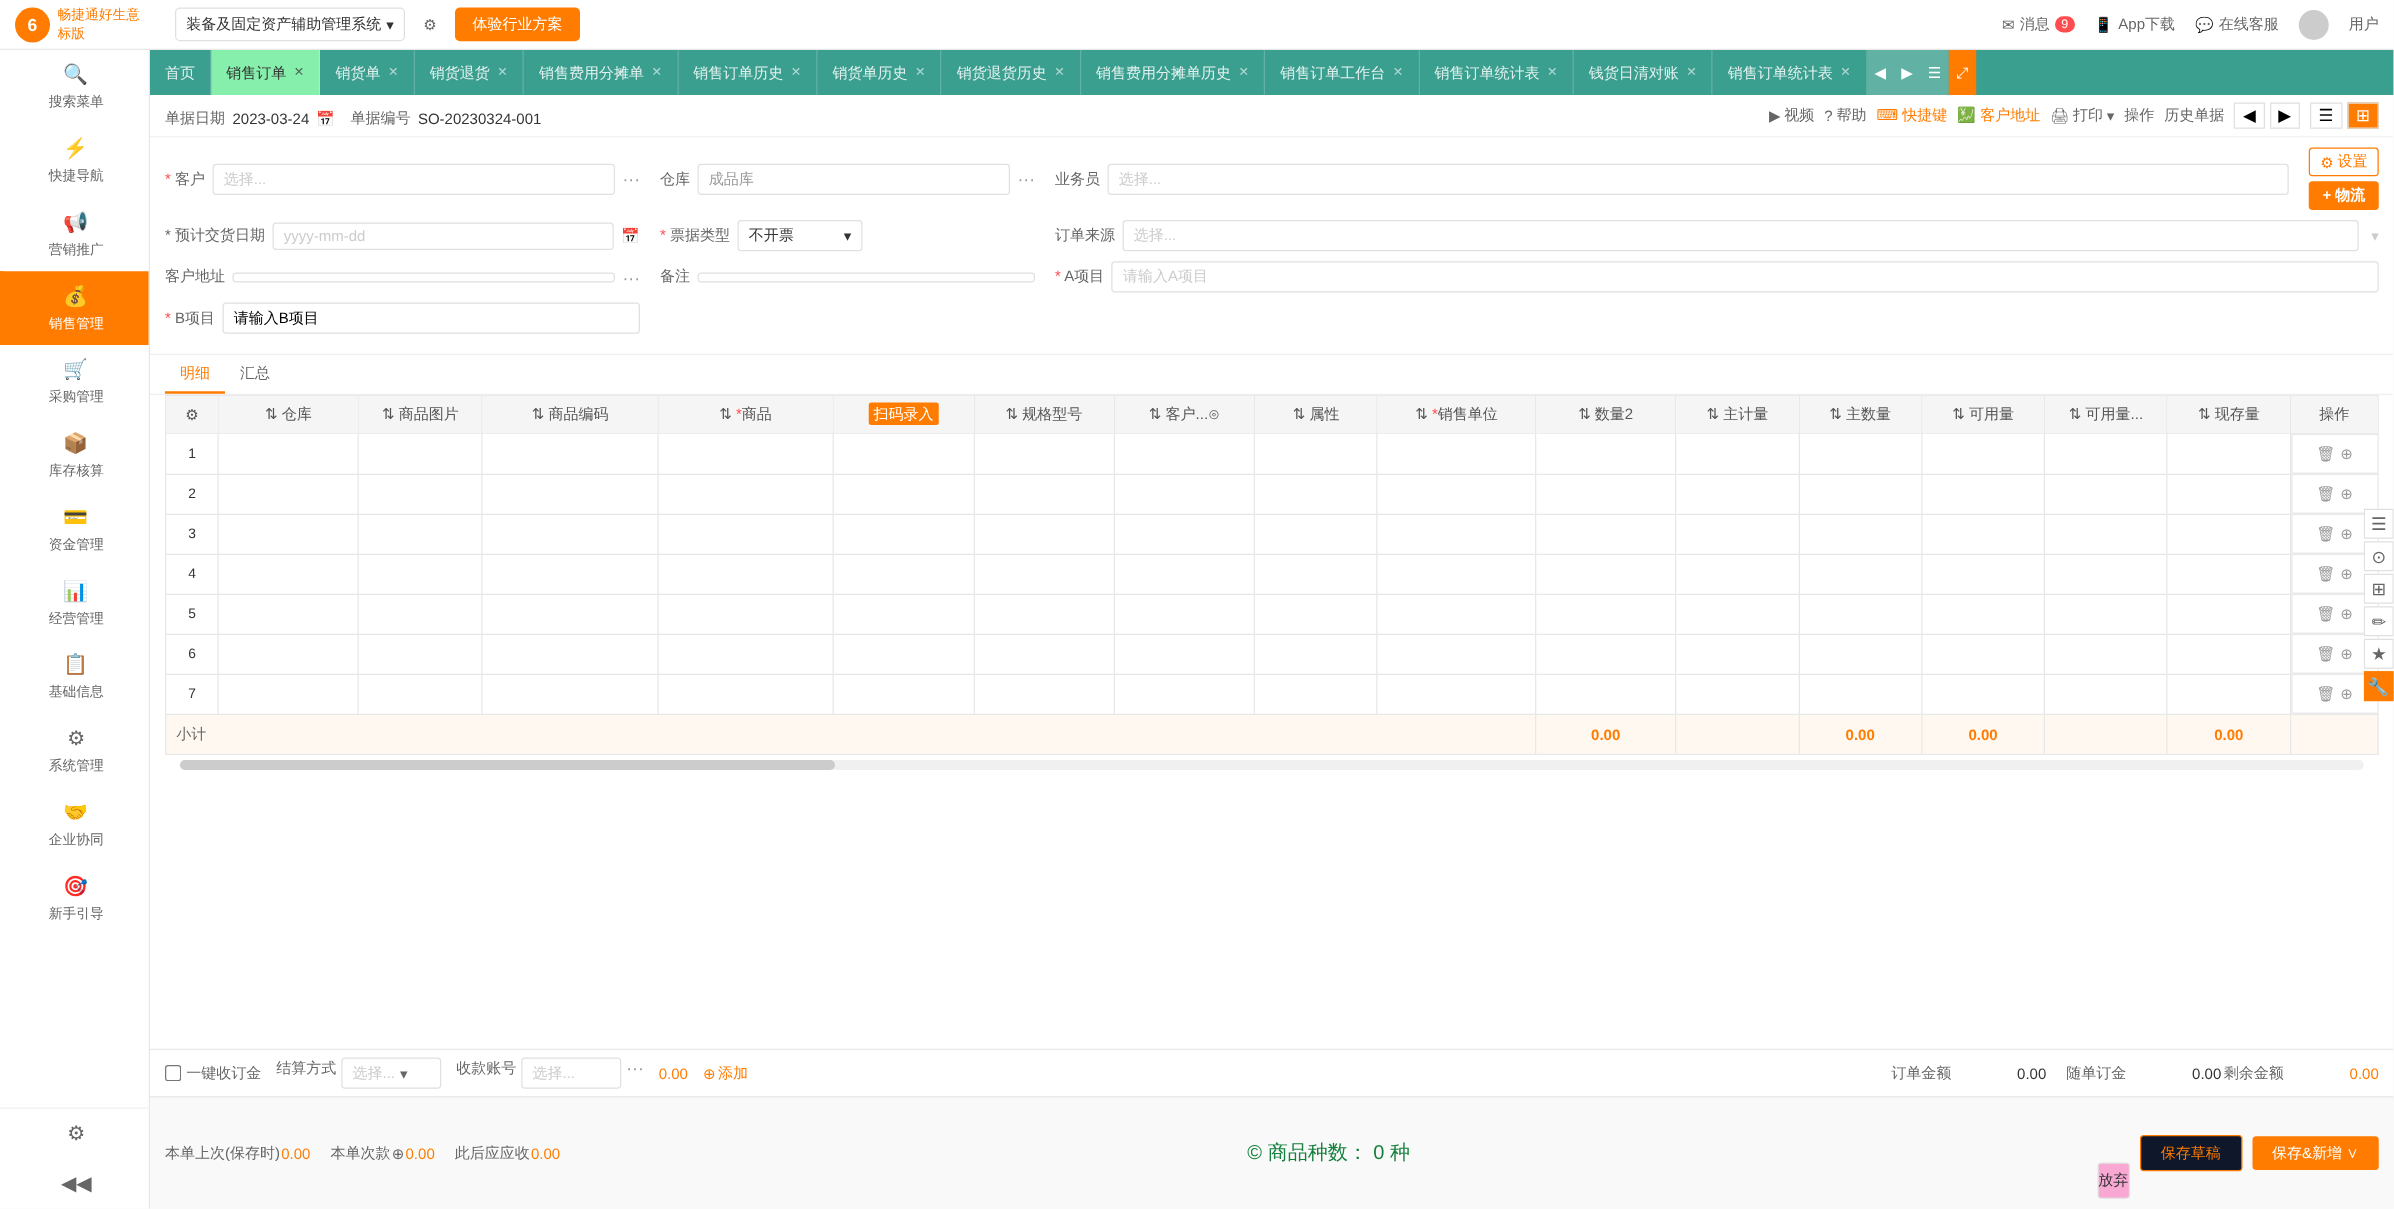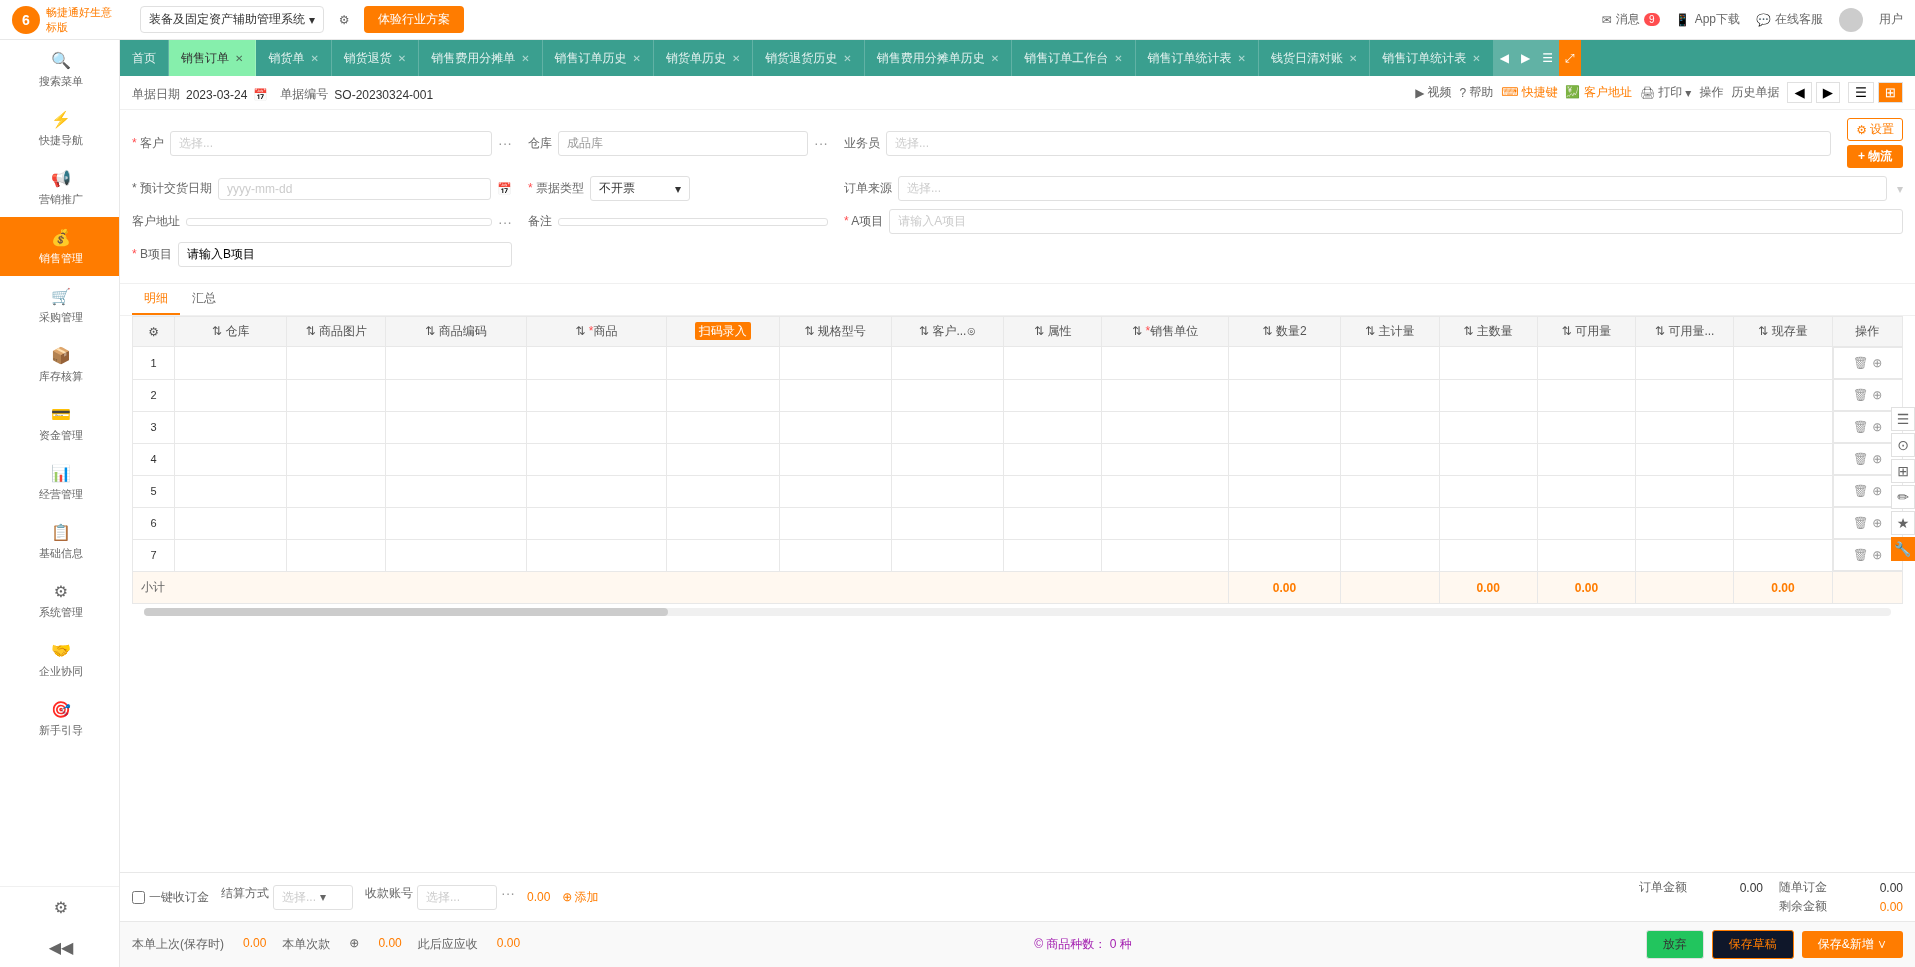--- a/index.html
+++ b/index.html
@@ -384,21 +384,21 @@
       display: flex;
       align-items: center;
       gap: 2px;
     }
     .amount-value { color: #ff7c00; font-weight: 500; }
 
     
     .order-summary {
       margin-left: auto;
       display: flex;
-      flex-direction: column;
+      flex-direction: row;
       gap: 2px;
       text-align: right;
     }
     .order-summary-row {
       display: flex;
       gap: 16px;
       justify-content: flex-end;
       align-items: center;
     }
     .order-summary-label { color: #666; }
@@ -413,53 +413,54 @@
       display: flex;
       align-items: center;
       gap: 8px;
     }
     .final-info {
       font-size: 12px;
       color: #666;
       display: flex;
       gap: 16px;
     }
-    .final-info-item { display: flex; gap: 19px; align-items: flex-start; }
+    .final-info-item { display: flex; gap: 1px; align-items: center; }
     .final-info-orange { color: #ff7c00; }
     .btn-discard {
       margin-left: auto;
       border: 1px solid #e0e0e0;
-      background: #22c55e;
+      background: #f9a8d4;
       color: #333;
       border-radius: 3px;
-      padding: 5px 16px;
-      cursor: pointer;
-      font-size: 12px;
+      padding: 5px 0;
+      cursor: pointer;
+      font-size: 12px;
+      margin-top: 44px;
     }
     .btn-save-draft {
       border: 1px solid #ff7c00;
       background: #0f172a;
       color: #ff7c00;
       border-radius: 3px;
       padding: 5px 16px;
       cursor: pointer;
       font-size: 12px;
     }
     .btn-save-new {
       background: #ff7c00;
       color: #fff;
       border: none;
       border-radius: 3px;
       padding: 5px 16px;
       cursor: pointer;
       font-size: 12px;
     }
     .goods-count {
-      font-size: 12px;
-      color: #a21caf;
+      font-size: 16px;
+      color: #15803d;
       margin-left: auto;
     }
 
     
     .right-float {
       position: fixed;
       right: 0;
       top: 50%;
       transform: translateY(-50%);
       display: flex;

